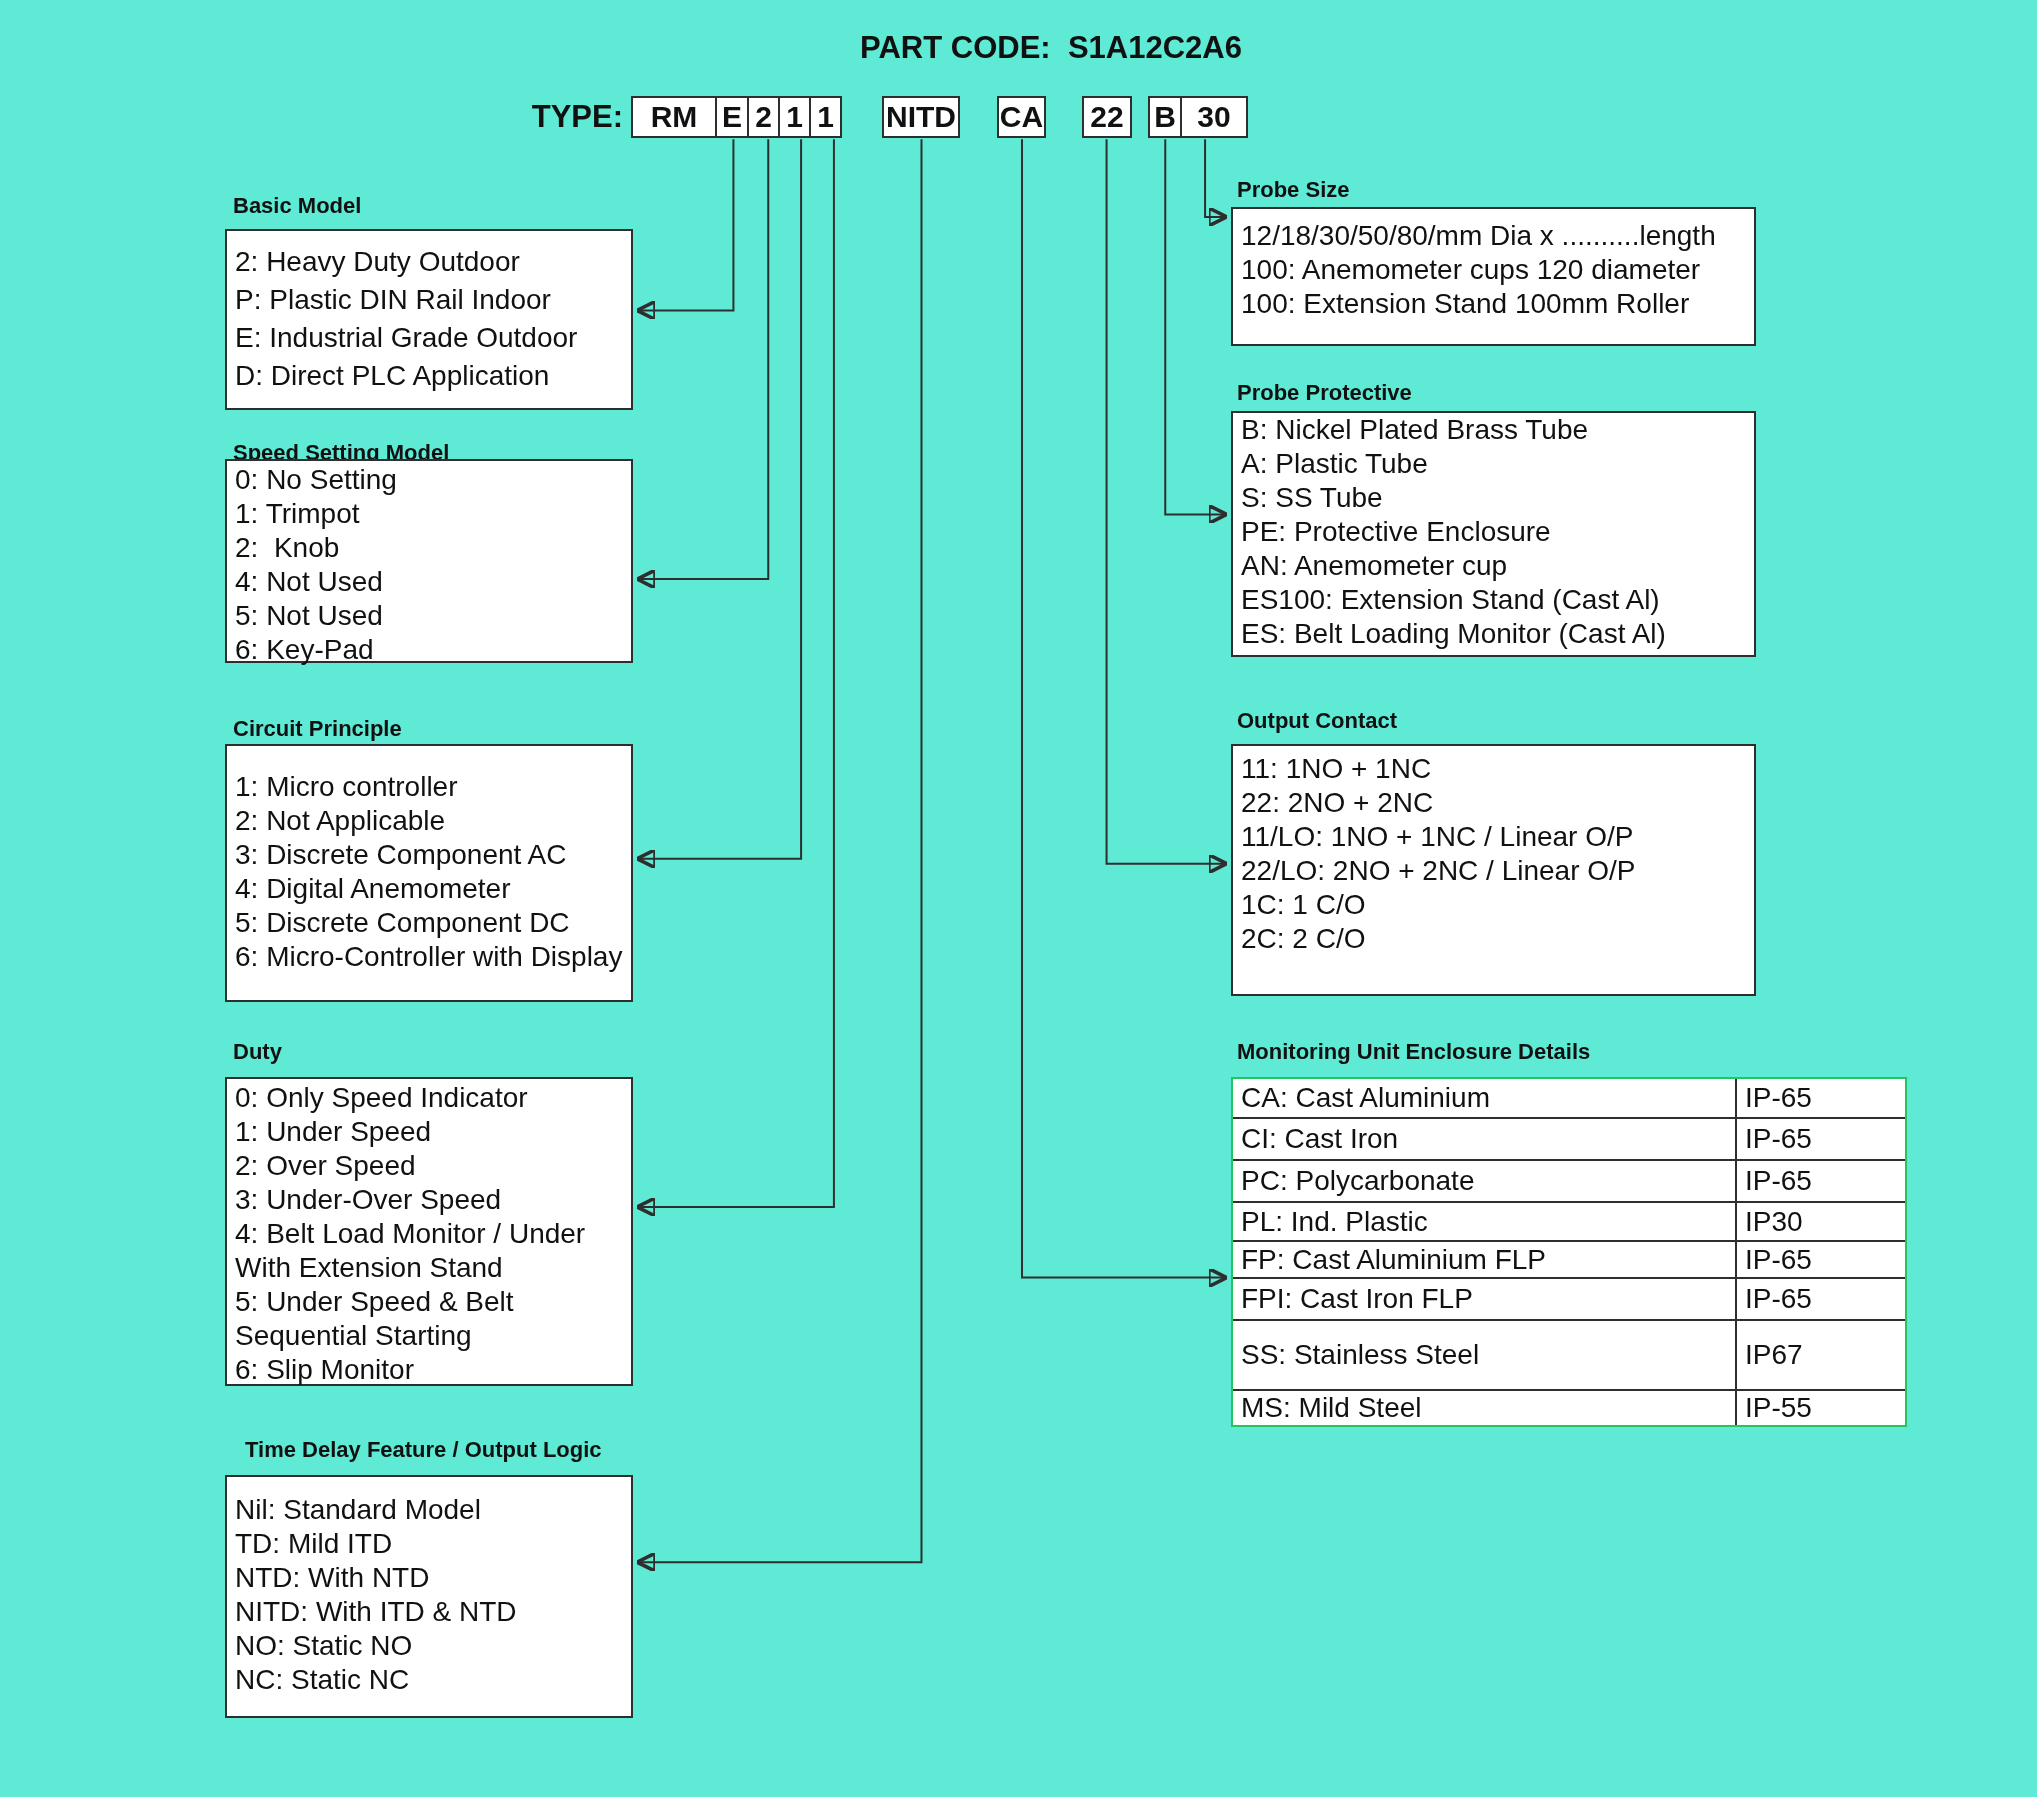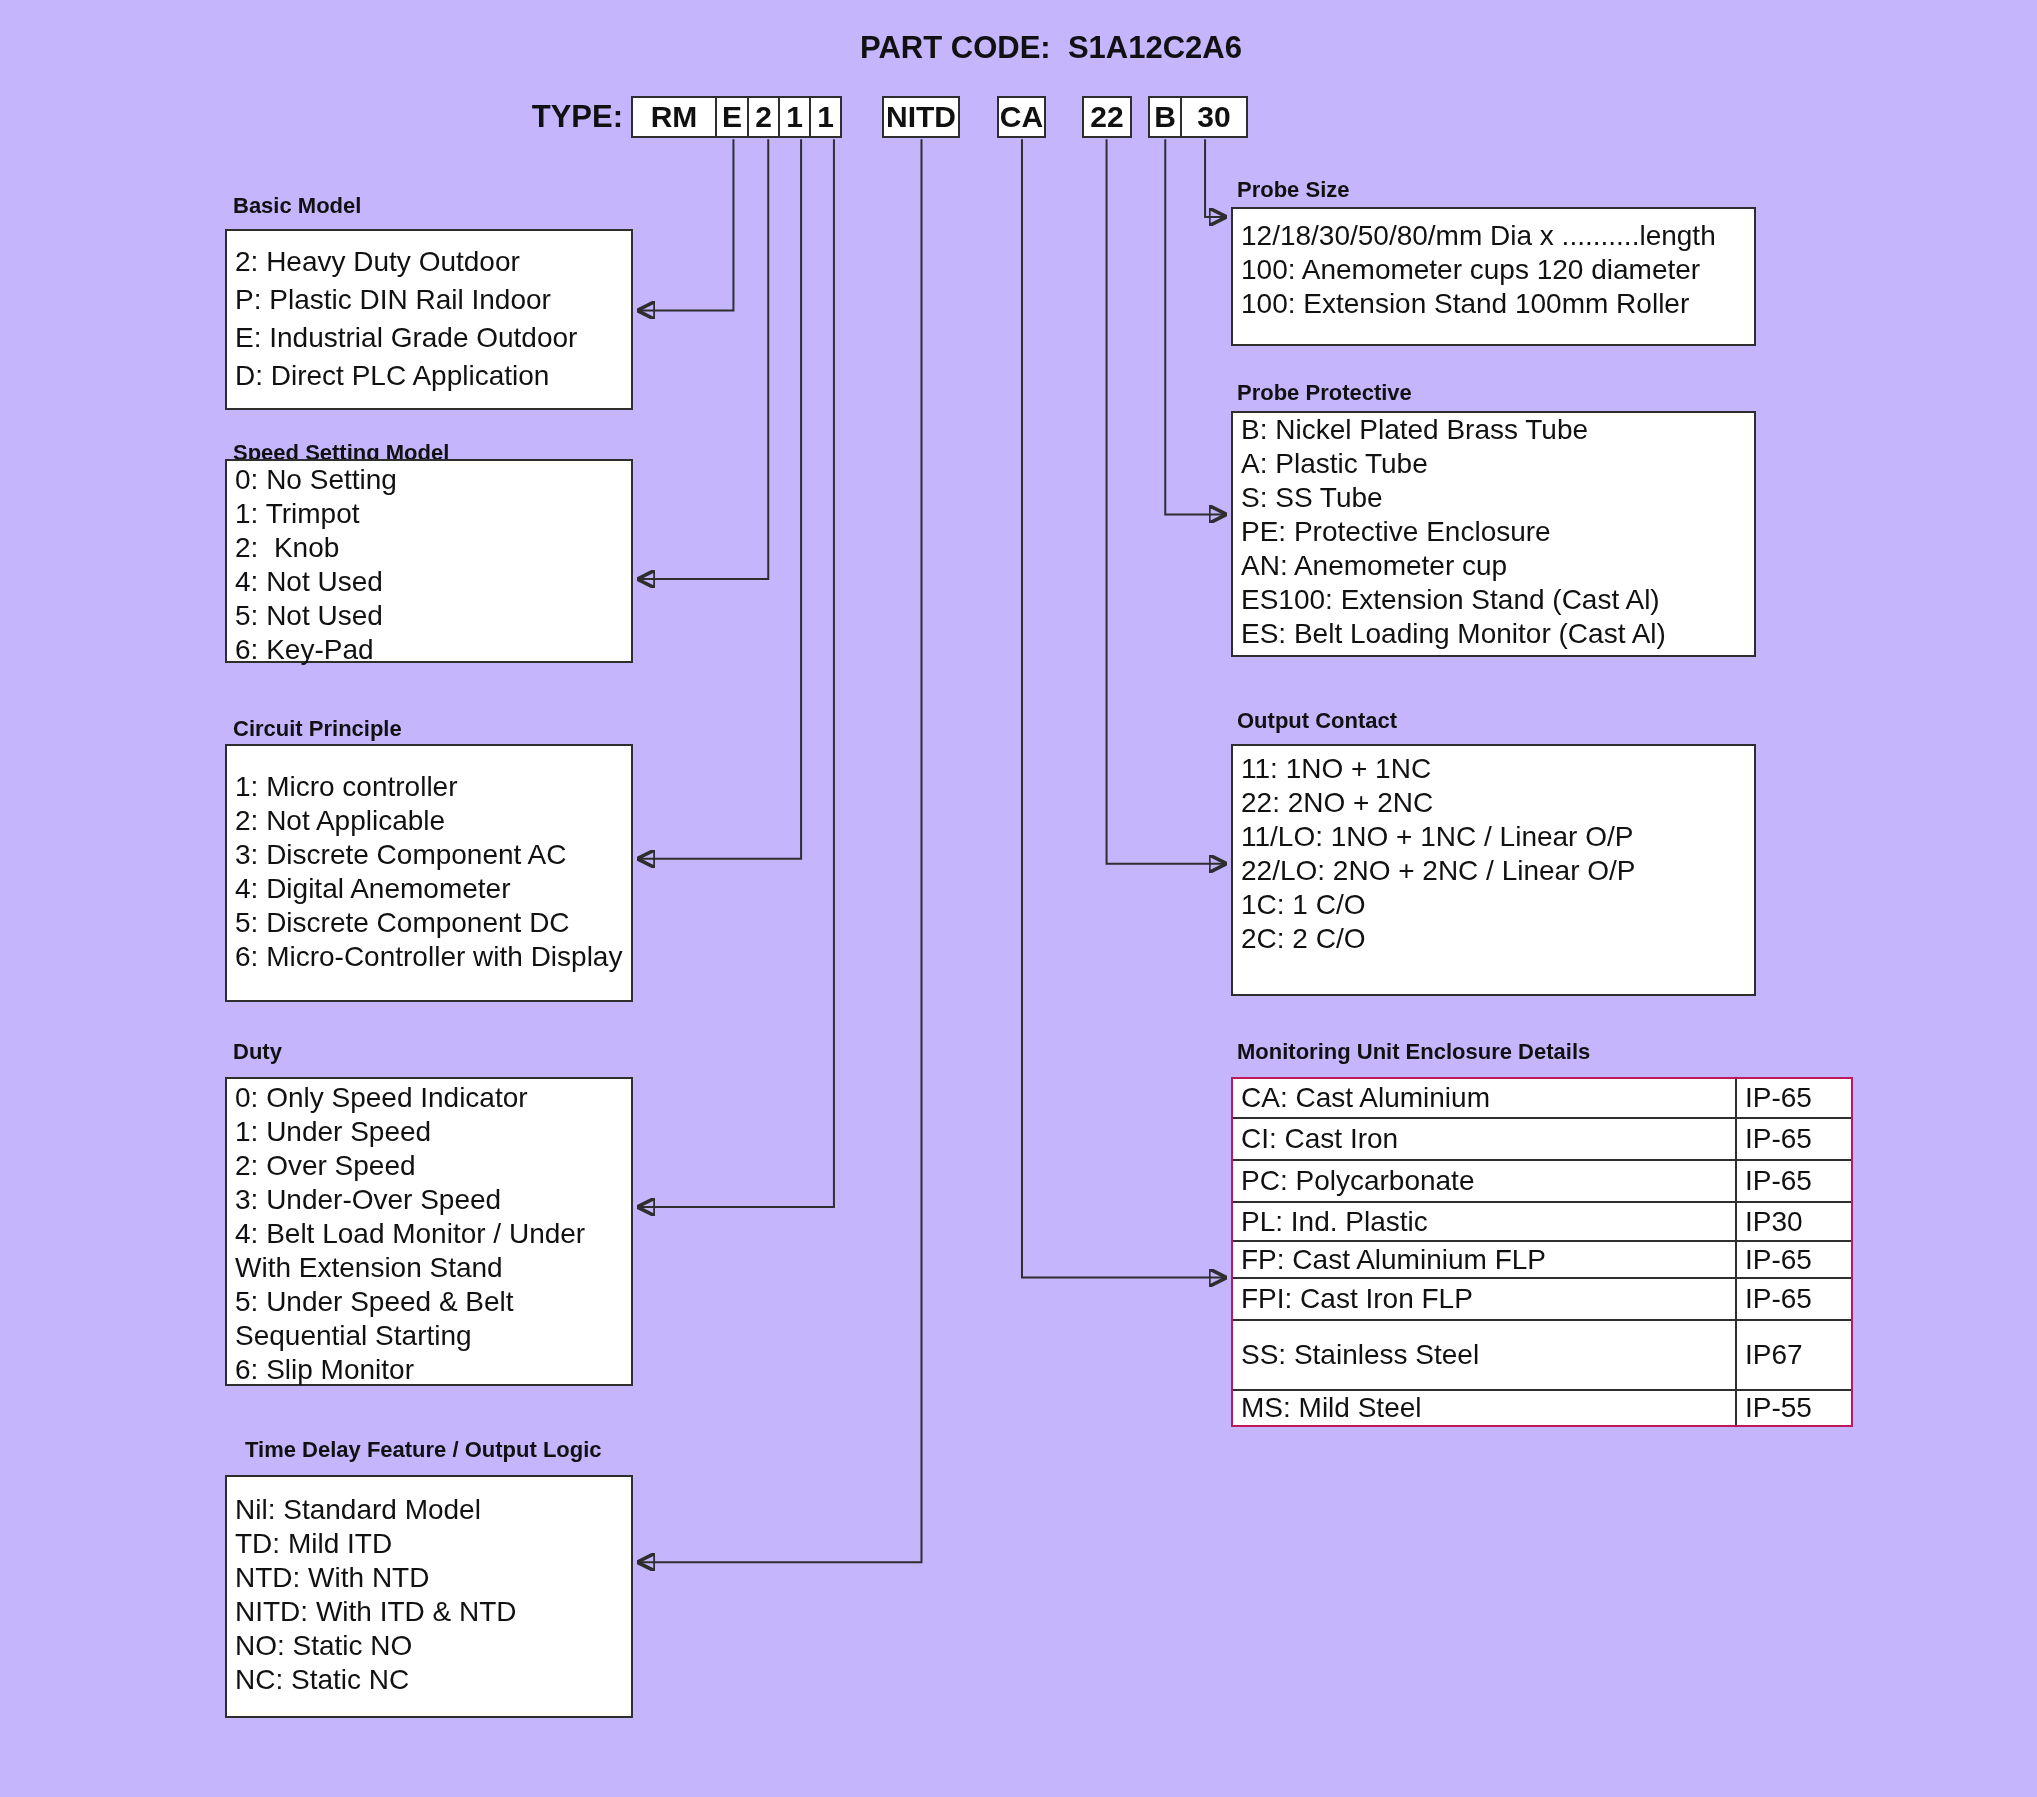--- a/index.html
+++ b/index.html
@@ -1,19 +1,19 @@
 <!DOCTYPE html>
 <html><head>
 <meta charset="utf-8">
 <style>
   html,body{margin:0;padding:0;background:#ffffff;}
   #canvas{
     position:relative;
     width:2038px;height:1798px;
-    background:#c4b5fd;
+    background:#5eead4;
     font-family:"Liberation Sans", sans-serif;
     color:#111;
   }
   .abs{position:absolute;}
   
   #part-code{
     left:832px;top:30px;width:438px;height:40px;
     font-size:31px;font-weight:bold;text-align:center;white-space:pre;
   }
   #type-label{
@@ -59,22 +59,22 @@
   #time-delay-box{left:225px;top:1475px;width:408px;height:243px;padding-top:16px;}
   #probe-size-title{left:1237px;top:173px;}
   #probe-size-box{left:1231px;top:207px;width:525px;height:139px;padding-top:10px;}
   #probe-enclosure-title{left:1237px;top:376px;}
   #probe-enclosure-box{left:1231px;top:411px;width:525px;height:246px;padding-top:0;}
   #output-contact-title{left:1237px;top:704px;}
   #output-contact-box{left:1231px;top:744px;width:525px;height:252px;padding-top:6px;}
   
   #monitoring-title{left:1237px;top:1035px;}
   #monitoring-table{
-    left:1231px;top:1077px;width:622px;
-    border:2px solid #be185d;background:#fff;box-sizing:border-box;
+    left:1231px;top:1077px;width:676px;
+    border:2px solid #22c55e;background:#fff;box-sizing:border-box;
   }
   .mt-row{display:flex;box-sizing:border-box;}
   .mt-row + .mt-row{border-top:2px solid #2e2e2e;}
   .mt-material{
     flex:0 0 502px;display:flex;align-items:center;
     font-size:28px;padding-left:8px;box-sizing:border-box;white-space:pre;
   }
   .mt-rating{
     flex:1 1 auto;border-left:2px solid #2e2e2e;display:flex;align-items:center;
     font-size:28px;padding-left:8px;box-sizing:border-box;white-space:pre;

